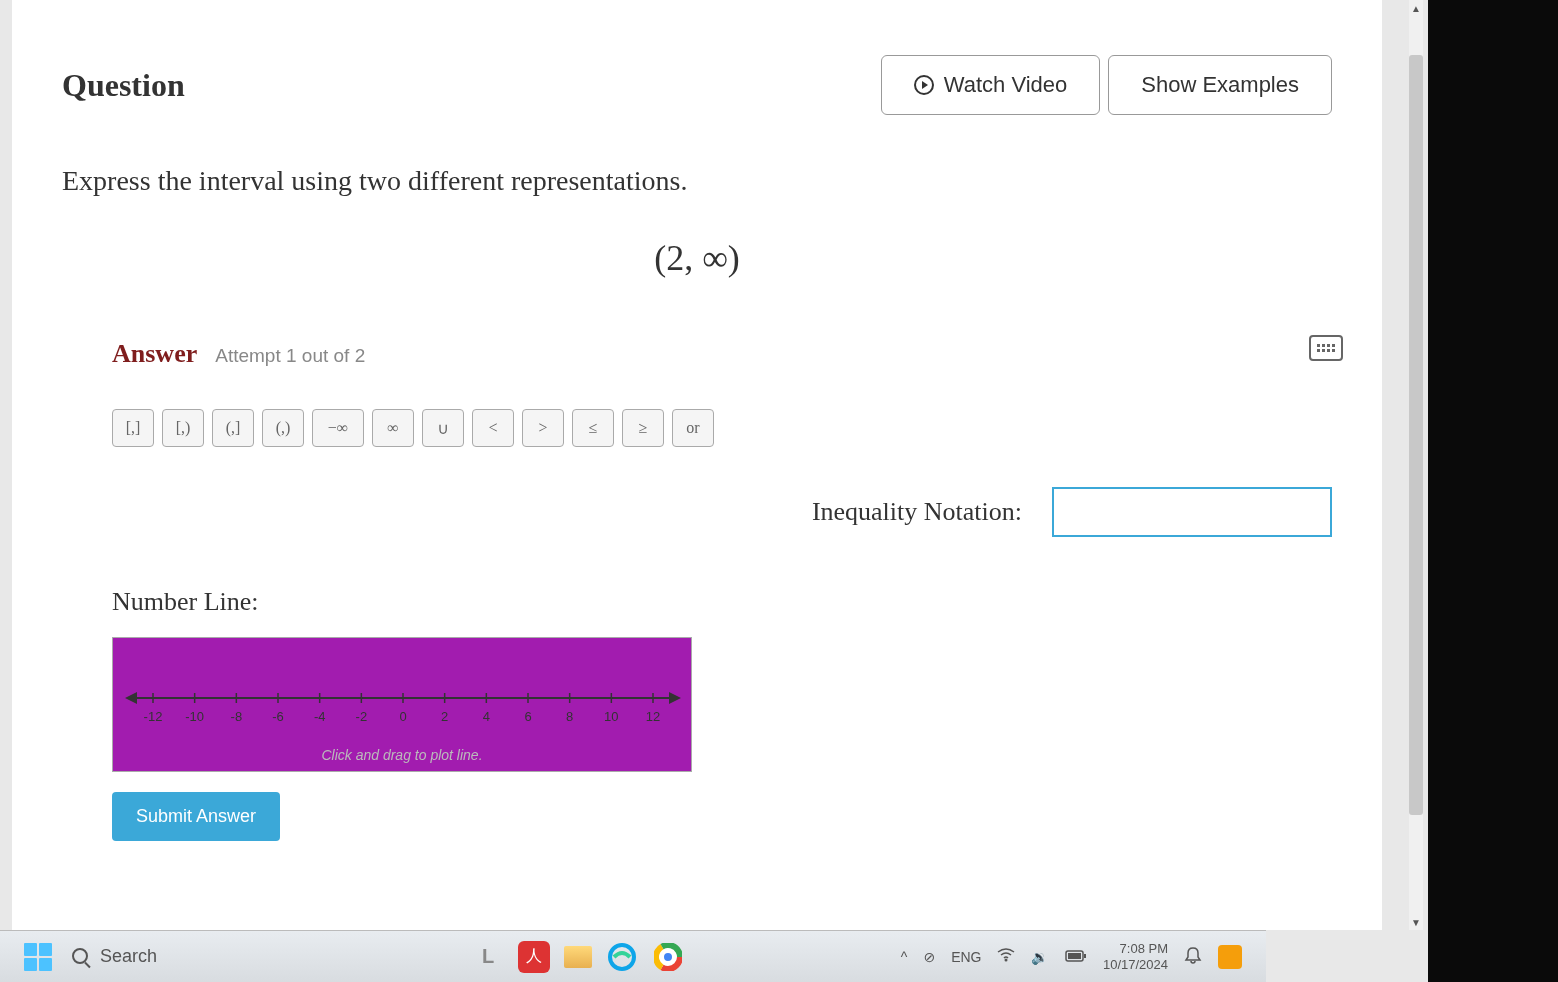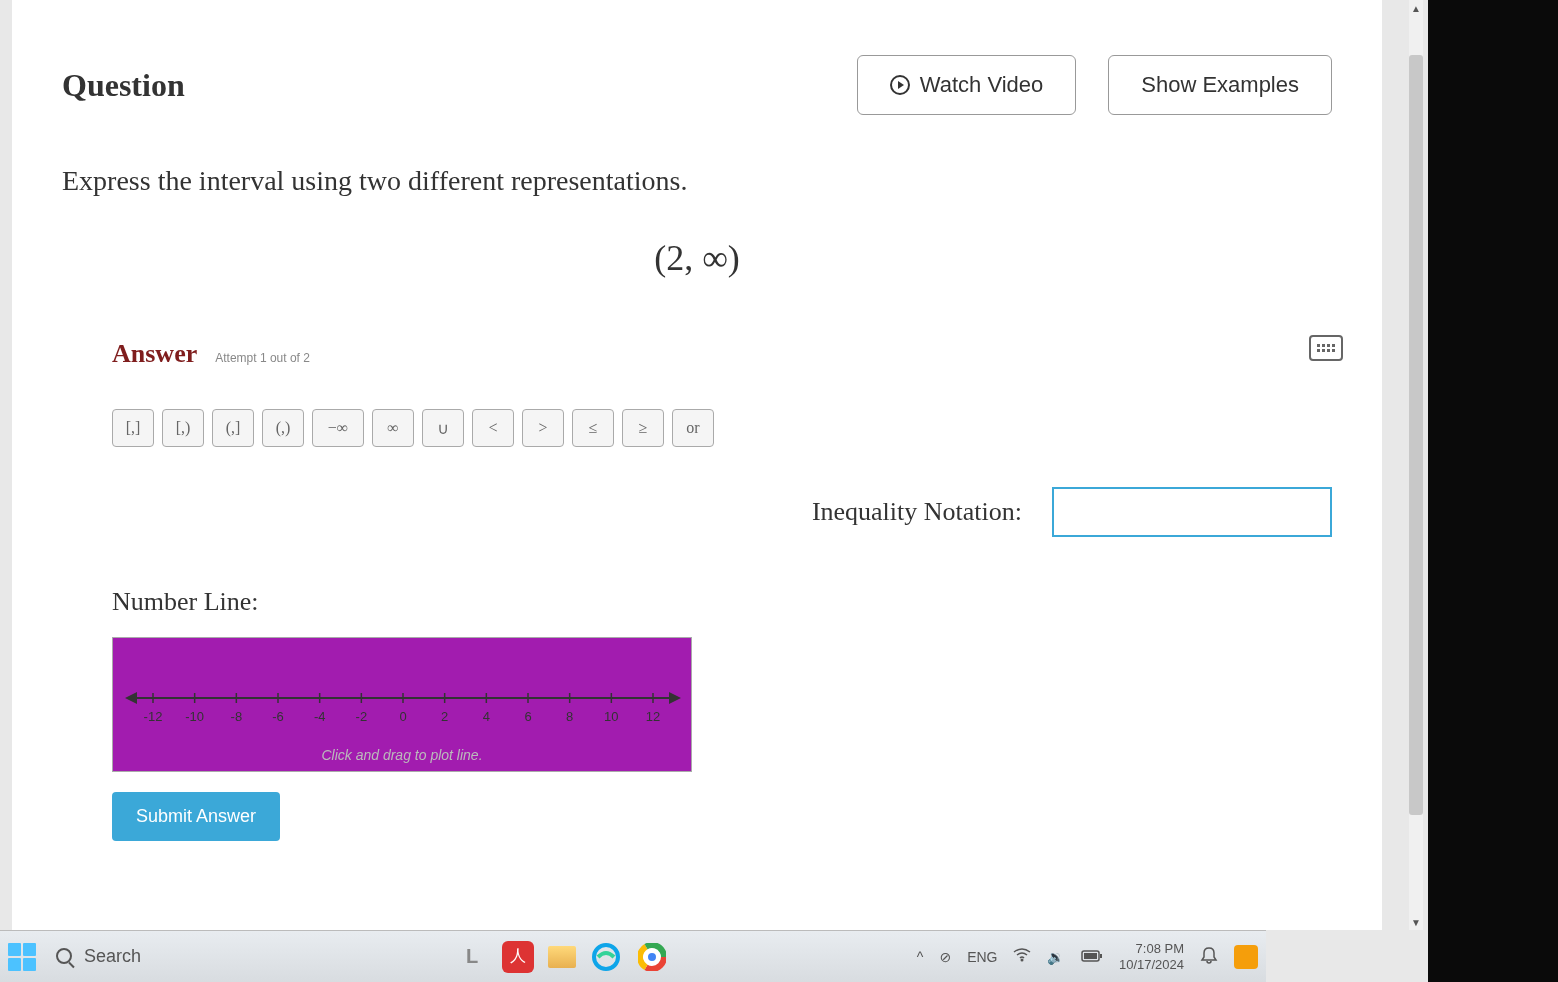--- a/index.html
+++ b/index.html
@@ -34,21 +34,21 @@
       align-items: center;
       margin-bottom: 50px;
     }
     .question-title {
       font-size: 32px;
       font-weight: bold;
       color: #333;
     }
     .top-buttons {
       display: flex;
-      gap: 32px;
+      gap: 8px;
     }
     .top-btn {
       background: #fff;
       border: 1px solid #999;
       border-radius: 6px;
       padding: 16px 32px;
       font-size: 22px;
       font-family: Arial, sans-serif;
       color: #333;
       cursor: pointer;
@@ -93,21 +93,21 @@
       align-items: baseline;
       gap: 18px;
       margin-bottom: 40px;
     }
     .answer-label {
       font-size: 26px;
       font-weight: bold;
       color: #7f1d1d;
     }
     .attempt-text {
-      font-size: 12px;
+      font-size: 19px;
       color: #888;
       font-family: Arial, sans-serif;
     }
     .symbol-row {
       display: flex;
       gap: 8px;
       margin-bottom: 40px;
     }
     .sym-btn {
       min-width: 42px;
@@ -240,21 +240,21 @@
     .taskbar {
       position: absolute;
       bottom: 0;
       left: 0;
       width: 1266px;
       height: 52px;
       background: linear-gradient(to bottom, #e8ecf0, #d8dce0);
       border-top: 1px solid #bbb;
       display: flex;
       align-items: center;
-      padding: 0 8px;
+      padding: 0 24px;
       font-family: 'Segoe UI', Arial, sans-serif;
     }
     .tb-start {
       width: 28px;
       height: 28px;
       display: grid;
       grid-template-columns: 1fr 1fr;
       grid-template-rows: 1fr 1fr;
       gap: 2px;
       margin-right: 20px;

